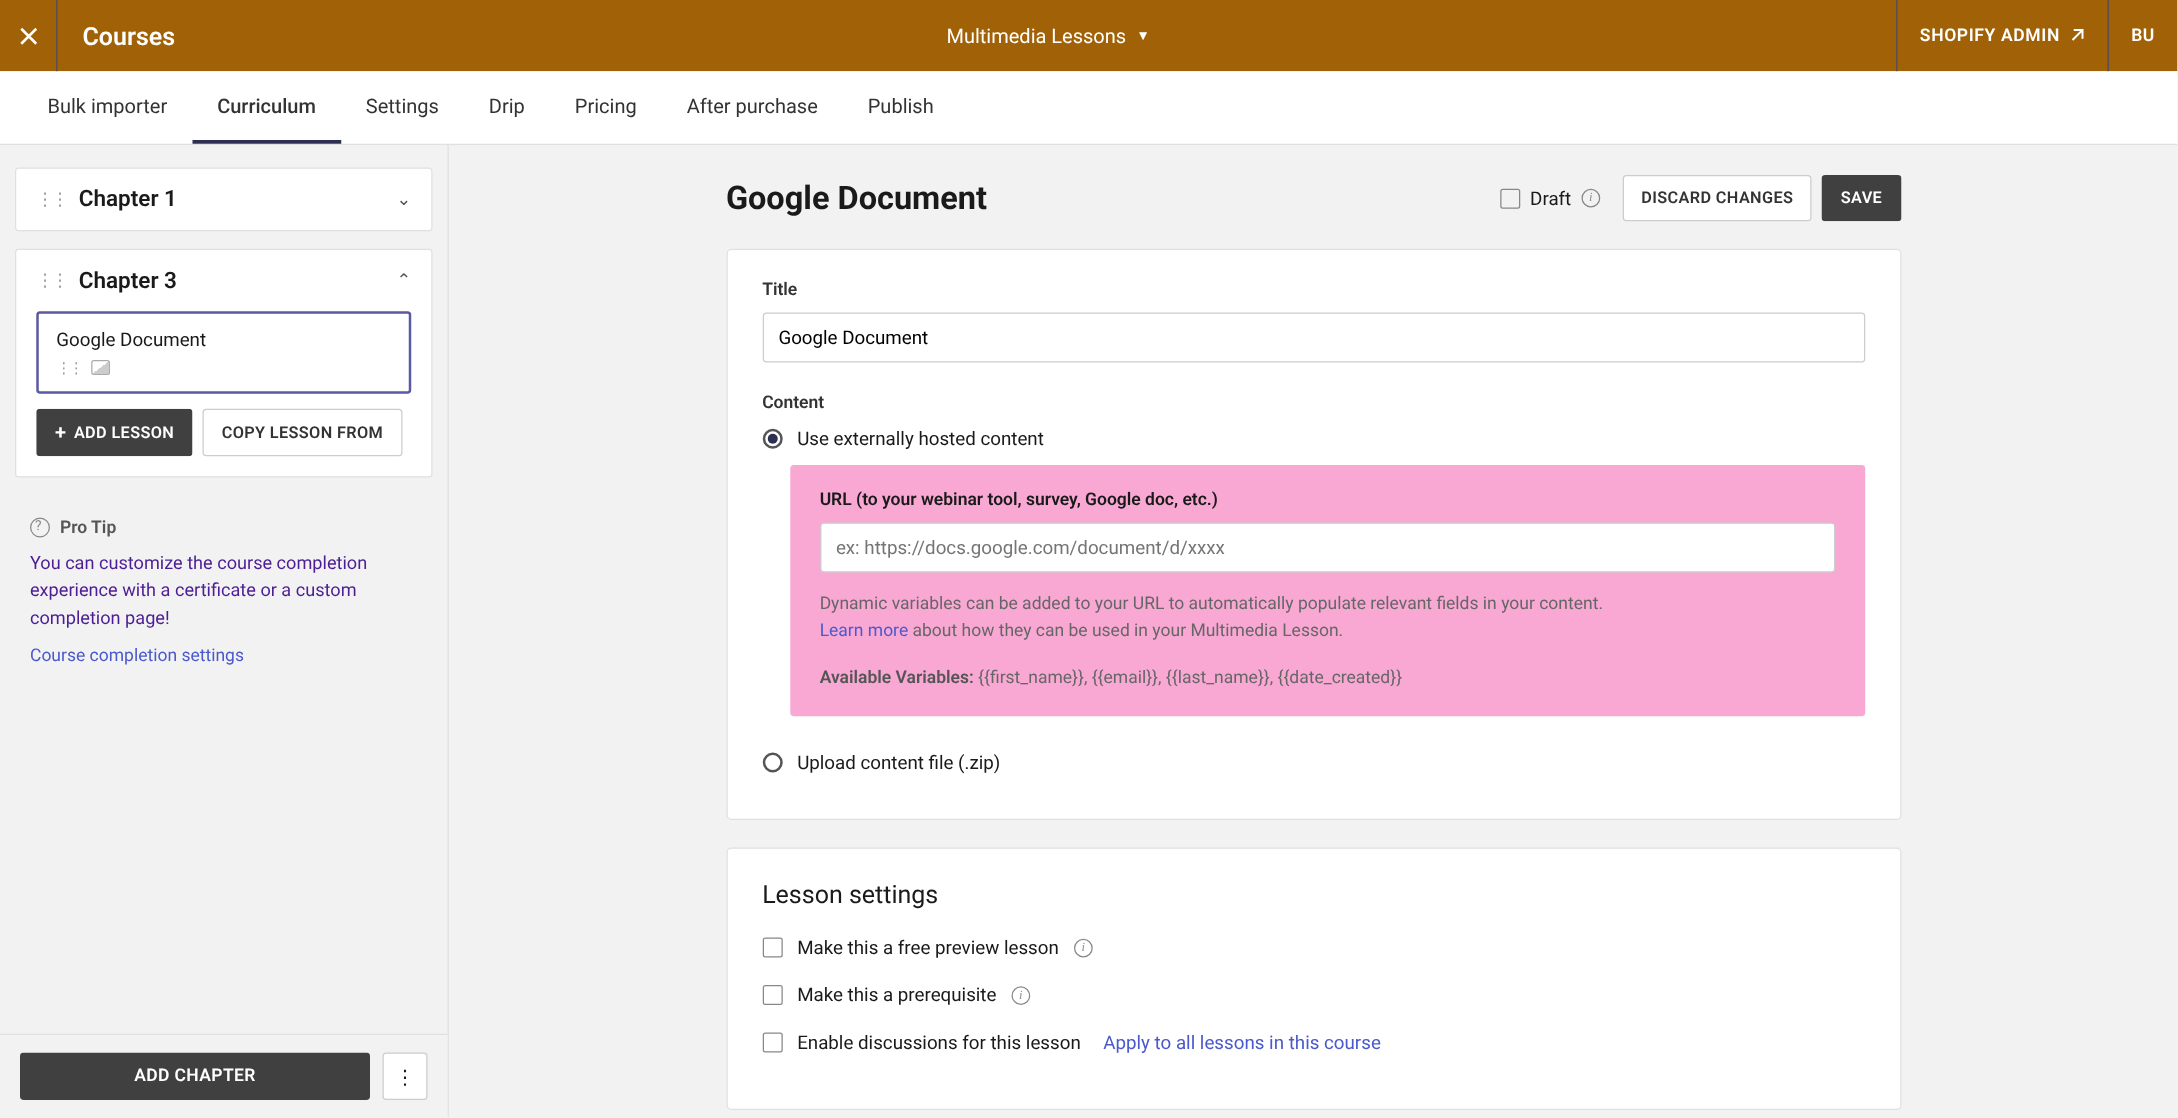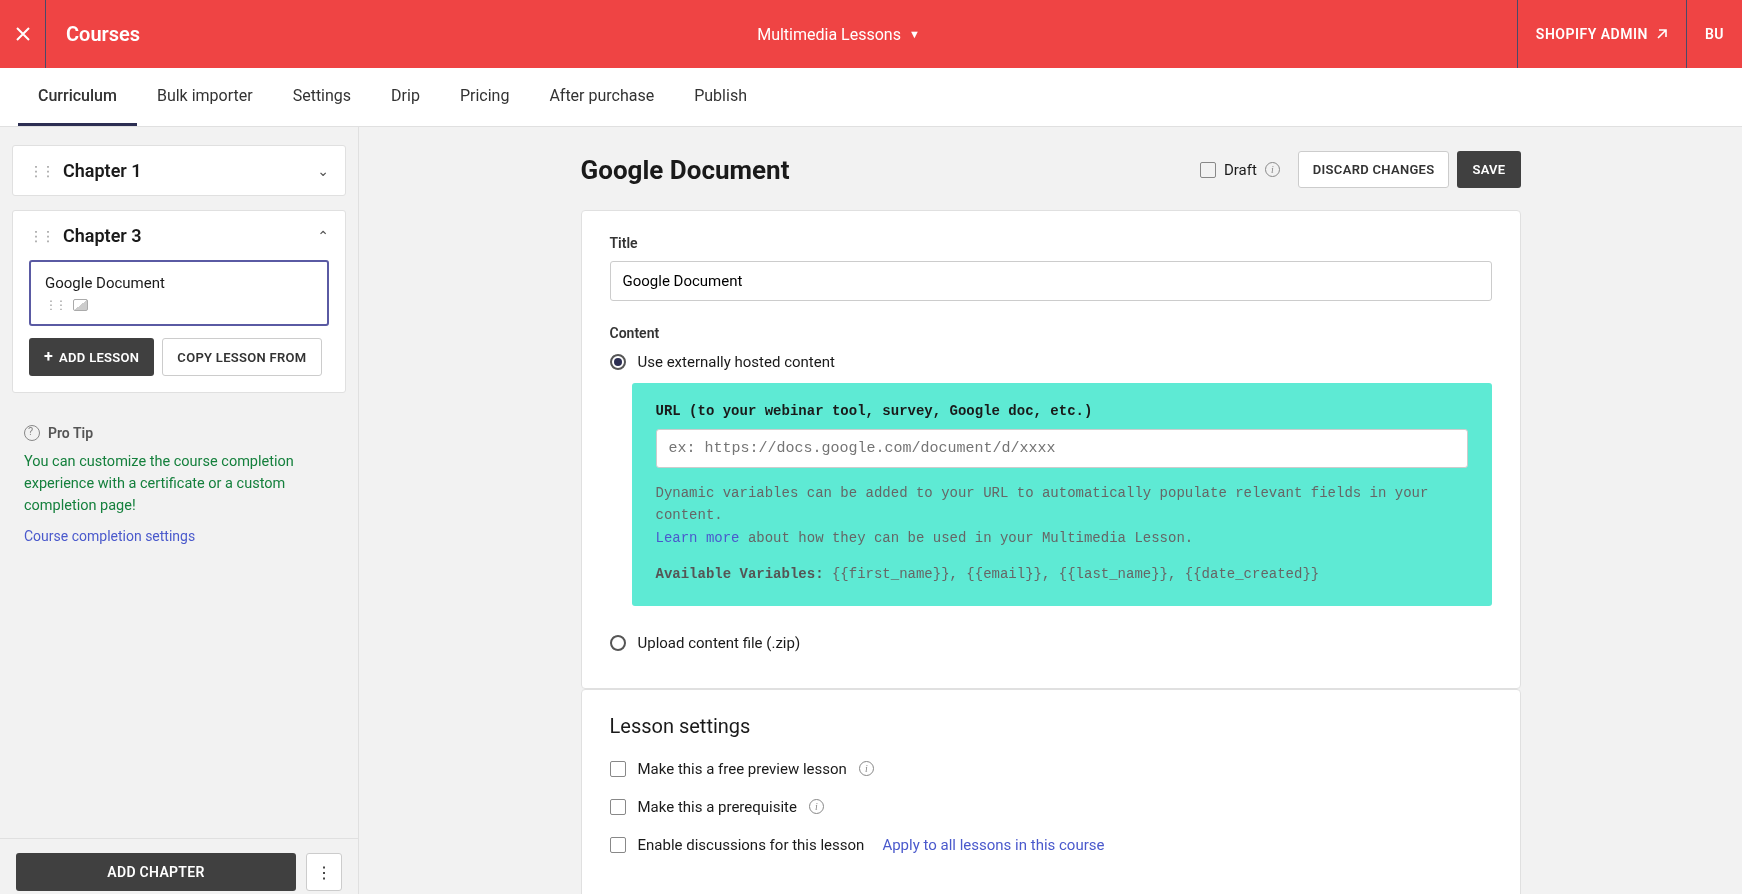--- a/index.html
+++ b/index.html
@@ -1,18 +1,18 @@
 <!DOCTYPE html>
 <html><head>
 <meta charset="utf-8">
 <style>
 * { box-sizing: border-box; margin: 0; padding: 0; }
 body { font-family: -apple-system, BlinkMacSystemFont, "Segoe UI", Roboto, sans-serif; background: #f2f2f2; color: #1a1a1a; width: 1742px; height: 894px; overflow: hidden; }
 
-.topbar { display: flex; align-items: center; height: 68px; background: #ef4444; color: #fff; padding: 0; }
+.topbar { display: flex; align-items: center; height: 57px; background: #a16207; color: #fff; padding: 0; }
 .topbar .close { width: 46px; display:flex; align-items:center; justify-content:center; cursor:pointer; height:100%; border-right:1px solid #484a6a;}
 .topbar .title { font-size: 20px; font-weight: 600; padding: 0 20px; }
 .topbar .center { flex:1; display:flex; align-items:center; justify-content:center; font-size:16px; gap:8px; }
 .topbar .dropdown-arrow { font-size:11px; }
 .topbar .right { display:flex; align-items:center; height:100%;justify-content:flex-end; }
 .topbar .link-btn { padding:0 18px; font-size:14px; letter-spacing:0.5px; font-weight:600; display:flex; align-items:center; gap:7px; height:100%; border-left:1px solid #484a6a; }
 
 .tabs { display:flex; height:59px; background:#fff; border-bottom:1px solid #e0e0e0; padding: 0 18px; gap: 0; }
 .tab { padding: 0 20px; display:flex; align-items:center; font-size:16px; color:#333; cursor:pointer; border-bottom:3px solid transparent; }
 .tab.active { border-bottom-color:#2c2e52; font-weight:500; }
@@ -38,46 +38,46 @@
 .btn { display:inline-flex; align-items:center; justify-content:center; gap:6px; padding: 10px 14px; font-size:13px; font-weight:600; letter-spacing:0.3px; border-radius:3px; cursor:pointer; border:1px solid transparent; }
 .btn-primary { background:#404040; color:#fff;text-align:center; }
 .btn-secondary { background:#fff; color:#333; border:1px solid #ccc; }
 .plus { font-size:16px; line-height:1; }
 
 .tip-block { padding: 18px 12px 0 12px; }
 .tip-header { display:flex; align-items:center; gap:8px; margin-bottom:10px; }
 .tip-icon { width:16px; height:16px; border:1.5px solid #888; border-radius:50%; position:relative; }
 .tip-icon::after { content:"?"; position:absolute; top:-1px; left:3px; font-size:11px; color:#888; }
 .tip-title { font-size:14px; font-weight:600; color:#555; }
-.tip-body { font-size:14.5px; line-height:1.5; color:#15803d; margin-bottom:12px; }
+.tip-body { font-size:14.5px; line-height:1.5; color:#4c1d95; margin-bottom:12px; }
 .tip-link { color:#4a59cc; font-size:14px; cursor:pointer; }
 
 .sidebar-footer { padding: 14px 16px; display:flex; gap:10px; border-top:1px solid #e0e0e0; background:#f2f2f2; }
 .sidebar-footer .btn-primary { flex:1; justify-content:center; font-size:14px; }
 .sidebar-footer .menu-btn { width:36px; background:#fff; border:1px solid #ccc; border-radius:3px; display:flex; align-items:center; justify-content:center; cursor:pointer; }
 
 .main { flex:1; overflow-y:auto; padding: 24px 0 40px 0; display:flex; flex-direction:column; align-items:center; }
 .main-inner { width: 940px; }
 .page-head { display:flex; align-items:center; margin-bottom: 22px; }
 .page-title { font-size:26px; font-weight:700; flex:1; }
 .draft-check { display:flex; align-items:center; gap:8px; margin-right:18px; font-size:15px; }
 .checkbox { width:16px; height:16px; border:1.5px solid #888; border-radius:2px; }
 .info-icon { width:15px; height:15px; border:1.5px solid #888; border-radius:50%; display:inline-flex; align-items:center; justify-content:center; font-size:10px; color:#888; font-style:italic; font-family:serif; }
 .page-head .btn-secondary { margin-right:8px; }
 
-.card { background:#fff; border:1px solid #e0e0e0; border-radius:4px; padding: 24px 28px; }
+.card { background:#fff; border:1px solid #e0e0e0; border-radius:4px; padding: 24px 28px; margin-bottom:22px; }
 
 .label { font-size:14px; font-weight:600; margin-bottom:10px; color:#333; }
 .text-input { width:100%; border:1px solid #ccc; border-radius:3px; padding: 10px 12px; font-size:15px; font-family:inherit; }
 
 .radio-row { display:flex; align-items:center; gap:12px; font-size:15px; margin:12px 0; }
 .radio { width:16px; height:16px; border:2px solid #555; border-radius:50%; display:inline-flex; align-items:center; justify-content:center; }
 .radio.selected::after { content:""; width:8px; height:8px; background:#2c2e52; border-radius:50%; }
 
-.sub-block { background:#5eead4; border-radius:3px; padding: 20px 24px; margin: 10px 0 0 22px; font-family: Liberation Mono, monospace; }
+.sub-block { background:#f9a8d4; border-radius:3px; padding: 20px 24px; margin: 10px 0 0 22px; }
 .sub-label { font-size:14px; font-weight:600; margin-bottom:10px; }
 .hint { font-size:14px; color:#666; margin-top:14px; line-height:1.6; }
 .hint a { color:#4a59cc; text-decoration:none; }
 .vars-label { font-weight:600; color:#555; }
 .vars-text { color:#666; }
 
 .section-title { font-size:20px; font-weight:400; margin-bottom:22px; }
 .check-row { display:flex; align-items:center; gap:12px; font-size:15px; margin-bottom:20px; }
 .apply-link { color:#4a59cc; margin-left:6px; cursor:pointer; }
 
@@ -106,22 +106,22 @@
           <path d="M4 2 H11 V9 M11 2 L3 10" stroke="#fff" stroke-width="1.6" fill="none"></path>
         </svg>
     </div>
     <div class="link-btn">
       <span>BU</span>
     </div>
   </div>
 </div>
 
 <div class="tabs">
+  <div class="tab">Bulk importer</div>
   <div class="tab active">Curriculum</div>
-  <div class="tab">Bulk importer</div>
   <div class="tab">Settings</div>
   <div class="tab">Drip</div>
   <div class="tab">Pricing</div>
   <div class="tab">After purchase</div>
   <div class="tab">Publish</div>
 </div>
 
 <div class="layout">
   <div class="sidebar">
     <div class="sidebar-scroll">

